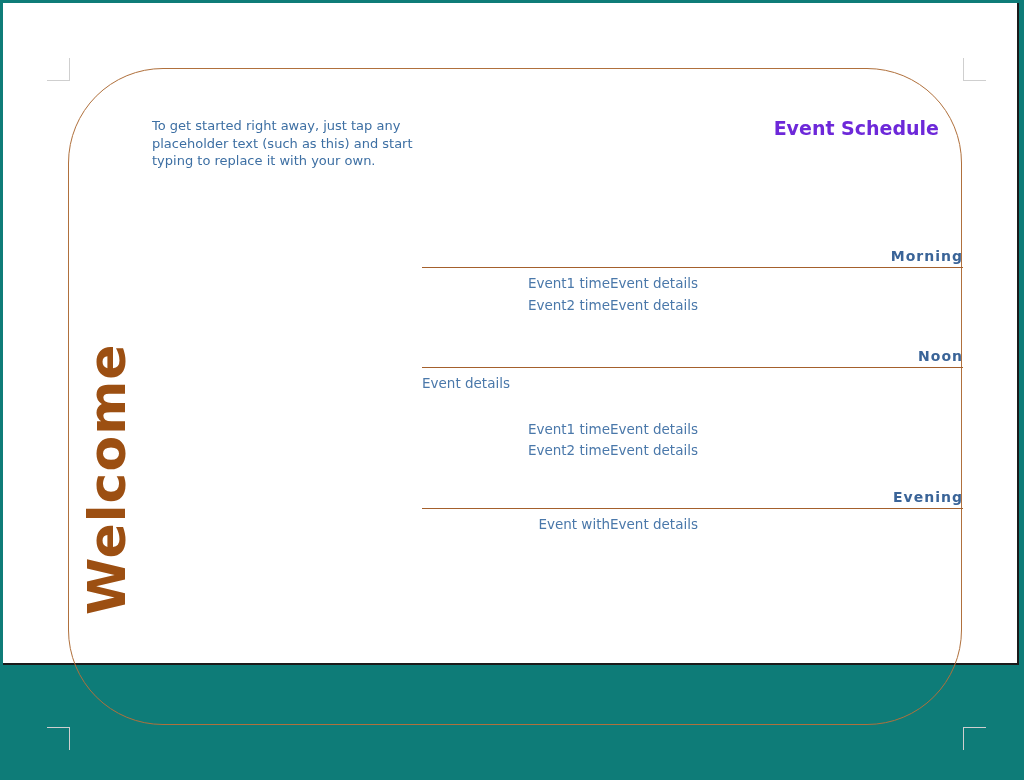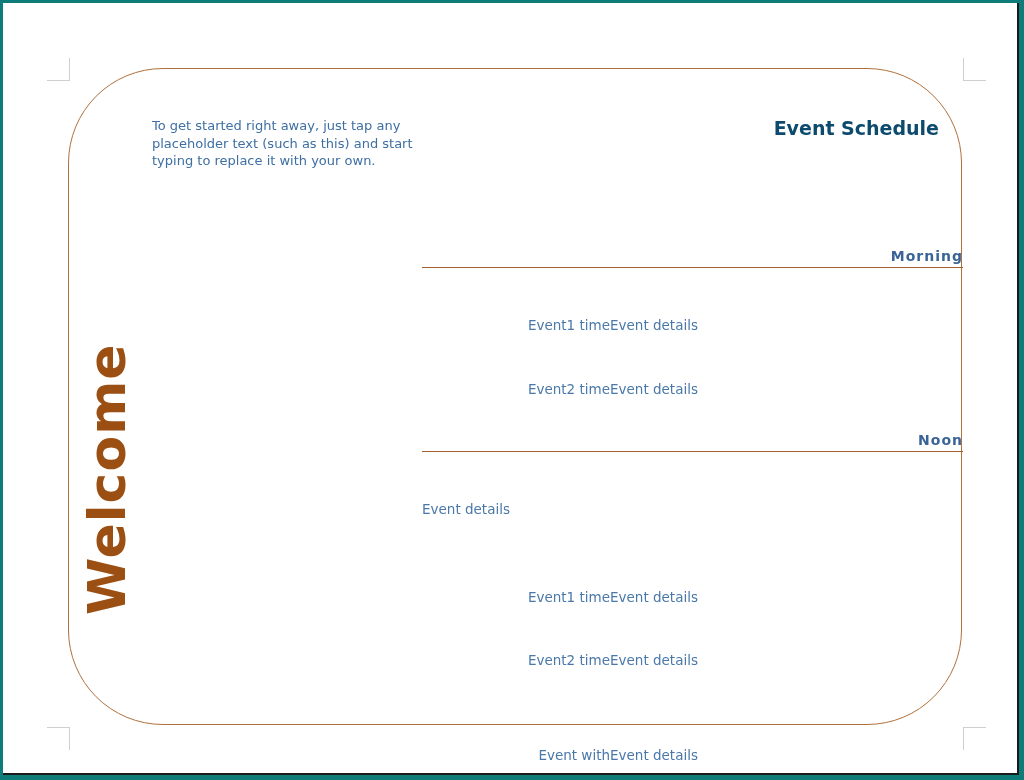--- a/index.html
+++ b/index.html
@@ -3,21 +3,21 @@
   <meta charset="utf-8">
   <style>
     html, body { margin: 0; padding: 0; }
     body {
       width: 1024px; height: 780px; overflow: hidden;
       background: #0e7c78;
       font-family: "DejaVu Sans", "Liberation Sans", sans-serif;
       position: relative;
     }
     .page {
-      position: absolute; left: 3px; top: 3px; width: 1016px; height: 772px;
+      position: absolute; left: 3px; top: 3px; width: 1016px; height: 662px;
       background: #ffffff;
       border-right: 2px solid #1a1a1a;
       border-bottom: 2px solid #1a1a1a;
       box-sizing: border-box;
     }
     .crop { position: absolute; width: 22px; height: 22px; }
     .crop.tl { left: 44px; top: 55px; border-right: 1px solid #cfcfcf; border-bottom: 1px solid #cfcfcf; }
     .crop.tr { left: 960px; top: 55px; border-left: 1px solid #cfcfcf; border-bottom: 1px solid #cfcfcf; }
     .crop.bl { left: 44px; top: 724px; border-right: 1px solid #cfcfcf; border-top: 1px solid #cfcfcf; }
     .crop.br { left: 960px; top: 724px; border-left: 1px solid #cfcfcf; border-top: 1px solid #cfcfcf; }
@@ -25,37 +25,37 @@
       position: absolute; left: 65px; top: 65px; width: 894px; height: 657px;
       border: 1.3px solid #b0703c; border-radius: 95px;
       box-sizing: border-box;
     }
     .intro {
       position: absolute; left: 149px; top: 114px; width: 270px;
       color: #3d6fa3; font-size: 13px; line-height: 17.5px;
     }
     .title {
       position: absolute; right: 78px; top: 114px;
-      color: #0c4a6e; font-weight: bold; font-size: 19px;
+      color: #6d28d9; font-weight: bold; font-size: 19px;
     }
     .welcome {
       position: absolute; left: 78px; top: 612px;
       transform-origin: left top; transform: rotate(-90deg);
       color: #9c4f12; font-weight: bold; font-size: 52px; line-height: 52px;
       letter-spacing: 1px; white-space: nowrap;
     }
     .schedule { position: absolute; left: 419px; top: 244px; width: 541px; }
     .section { margin-bottom: 0; text-align: right; }
     .sec-head {
       color: #3a6498; font-weight: bold; font-size: 14px; letter-spacing: 1px;
       padding-bottom: 2px; border-bottom: 1.5px solid #a4602c;
       line-height: 18px;
     }
     .rows { padding-top: 5px; }
-    .row { display: flex; color: #4a78aa; font-size: 13.5px; line-height: 21.5px; margin-top: 42px; }
+    .row { display: flex; color: #4a78aa; font-size: 13.5px; line-height: 21.5px; }
     .row .time { width: 188px; }
     .sp1 { height: 31px; }
     .sp2 { height: 19px; }
     .sp3 { height: 26px; }
   </style>
 </head>
 <body>
 
 <div class="page">
   <div class="crop tl"></div>
@@ -100,20 +100,21 @@
           <span>Event details</span>
         </div>
         <div class="row">
           <span class="time">Event2 time</span>
           <span>Event details</span>
         </div>
       </div>
     </div>
     <div class="sp3"></div>
     <div class="section">
+      <div class="sec-head">Evening</div>
       <div class="rows">
         <div class="row">
           <span class="time">Event with</span>
           <span>Event details</span>
         </div>
       </div>
     </div>
   </div>
 </div>
 

